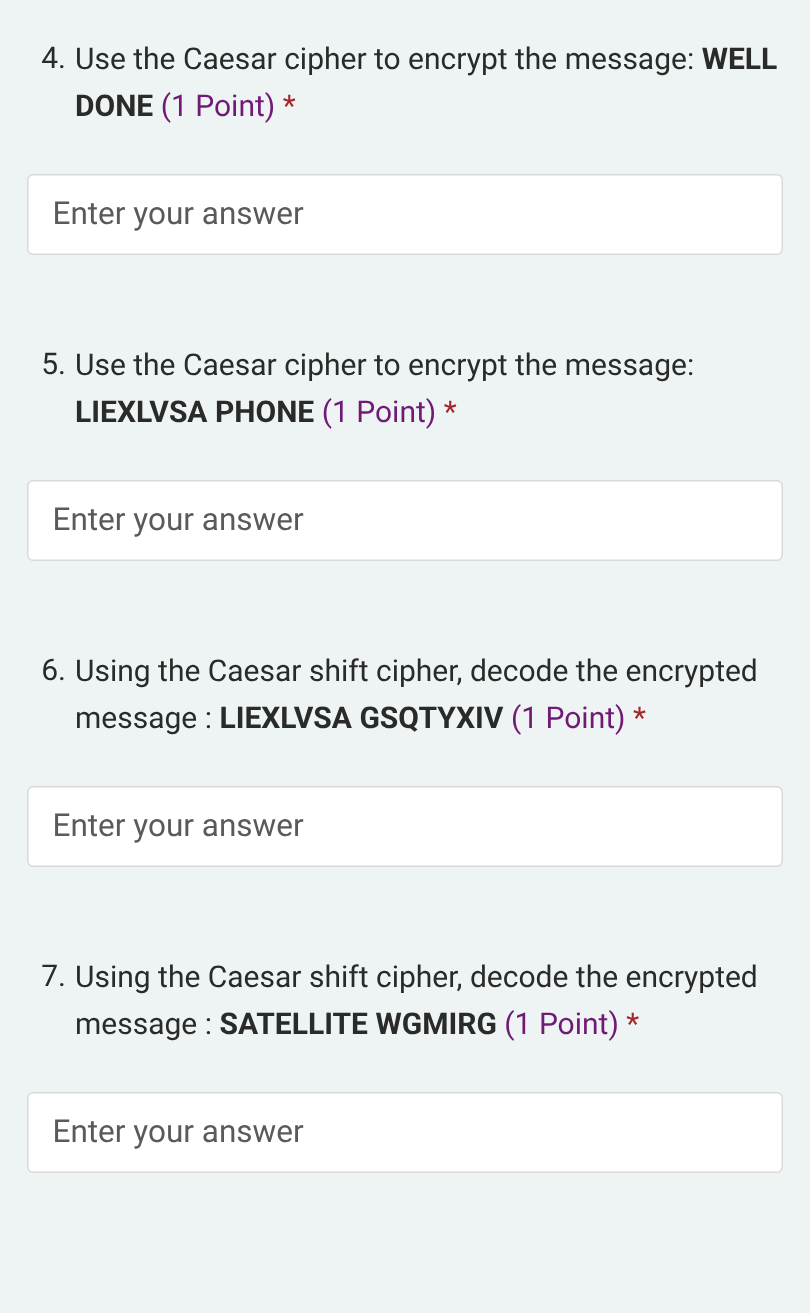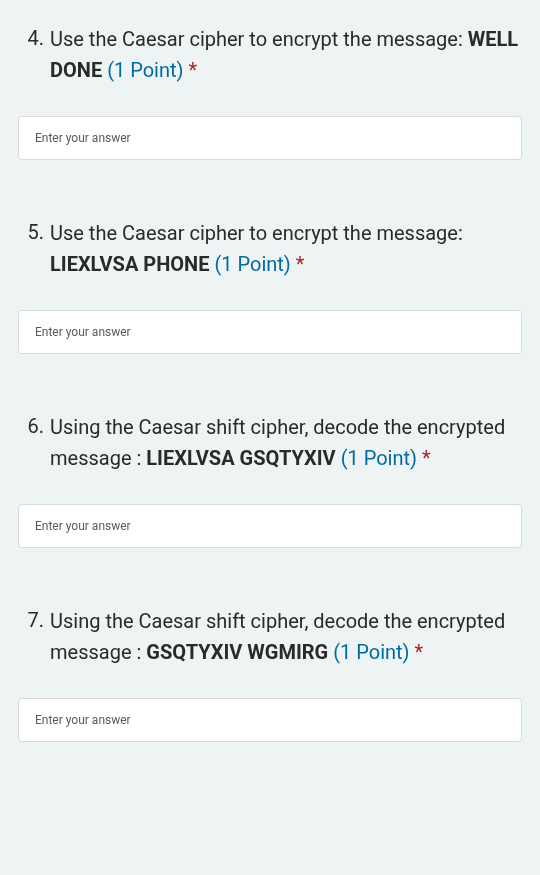--- a/index.html
+++ b/index.html
@@ -29,33 +29,33 @@
   }
   .q-text {
     font-size: 20px;
     color: #2a2a2a;
     line-height: 1.55;
     flex: 1;
     padding-left: 2px;
   }
   .bold { font-weight: 700; }
   .points {
-    color: #0369a1;
+    color: #701a75;
     font-weight: 400;
   }
   .required {
     color: #a4262c;
   }
   .answer-input {
     width: 100%;
     background: #ffffff;
     border: 1px solid #d9d9d9;
     border-radius: 4px;
     padding: 14px 16px;
-    font-size: 12px;
+    font-size: 21px;
     color: #2a2a2a;
     outline: none;
     font-family: inherit;
   }
   .answer-input::placeholder {
     color: #5a5a5a;
   }
 </style>
 </head>
 <body>
@@ -87,17 +87,17 @@
       <span>Using the Caesar shift cipher, decode the encrypted message : </span><span class="bold">LIEXLVSA GSQTYXIV</span><span> </span> <span class="points">(1 Point)</span> <span class="required">*</span>
     </div>
   </div>
   <input type="text" class="answer-input" placeholder="Enter your answer" style="">
 </div>
 
 <div class="question">
   <div class="q-row">
     <div class="q-number">7.</div>
     <div class="q-text">
-      <span>Using the Caesar shift cipher, decode the encrypted message : </span><span class="bold">GSQTYXIV WGMIRG</span><span> </span> <span class="points">(1 Point)</span> <span class="required">*</span>
+      <span>Using the Caesar shift cipher, decode the encrypted message : </span><span class="bold">SATELLITE WGMIRG</span><span> </span> <span class="points">(1 Point)</span> <span class="required">*</span>
     </div>
   </div>
   <input type="text" class="answer-input" placeholder="Enter your answer" style="">
 </div>
 
 </body></html>

